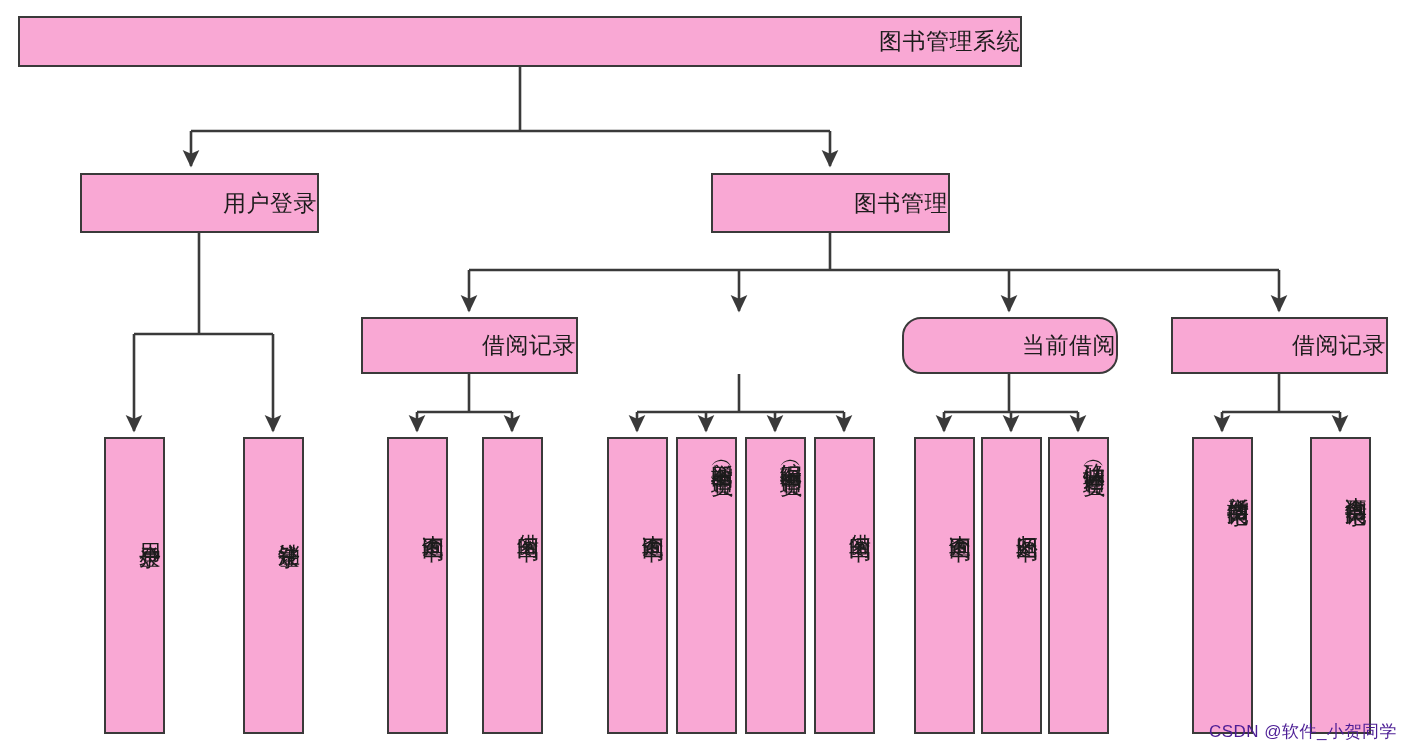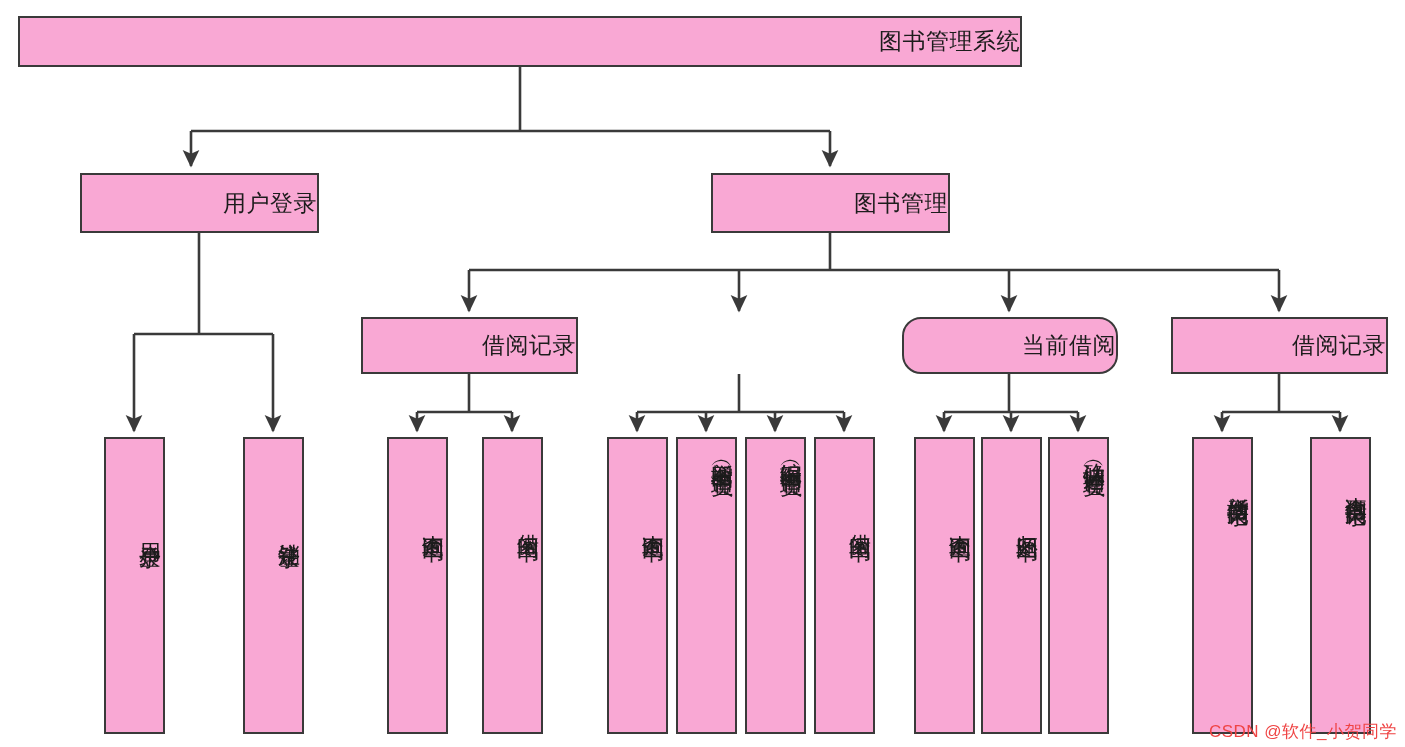--- a/index.html
+++ b/index.html
@@ -54,21 +54,21 @@
     line-height: 1.22;
     letter-spacing: 2px;
     white-space: nowrap;
     color: #1c1c1c;
   }
   .watermark {
     position: absolute;
     right: 8px;
     bottom: 4px;
     font-size: 17px;
-    color: #ef4444;
+    color: #4c1d95;
     white-space: nowrap;
     letter-spacing: 0.5px;
   }
 </style>
 </head>
 <body>
 
 <div id="canvas">
 
   <svg id="wires" viewBox="0 0 1405 747" xmlns="http://www.w3.org/2000/svg">

